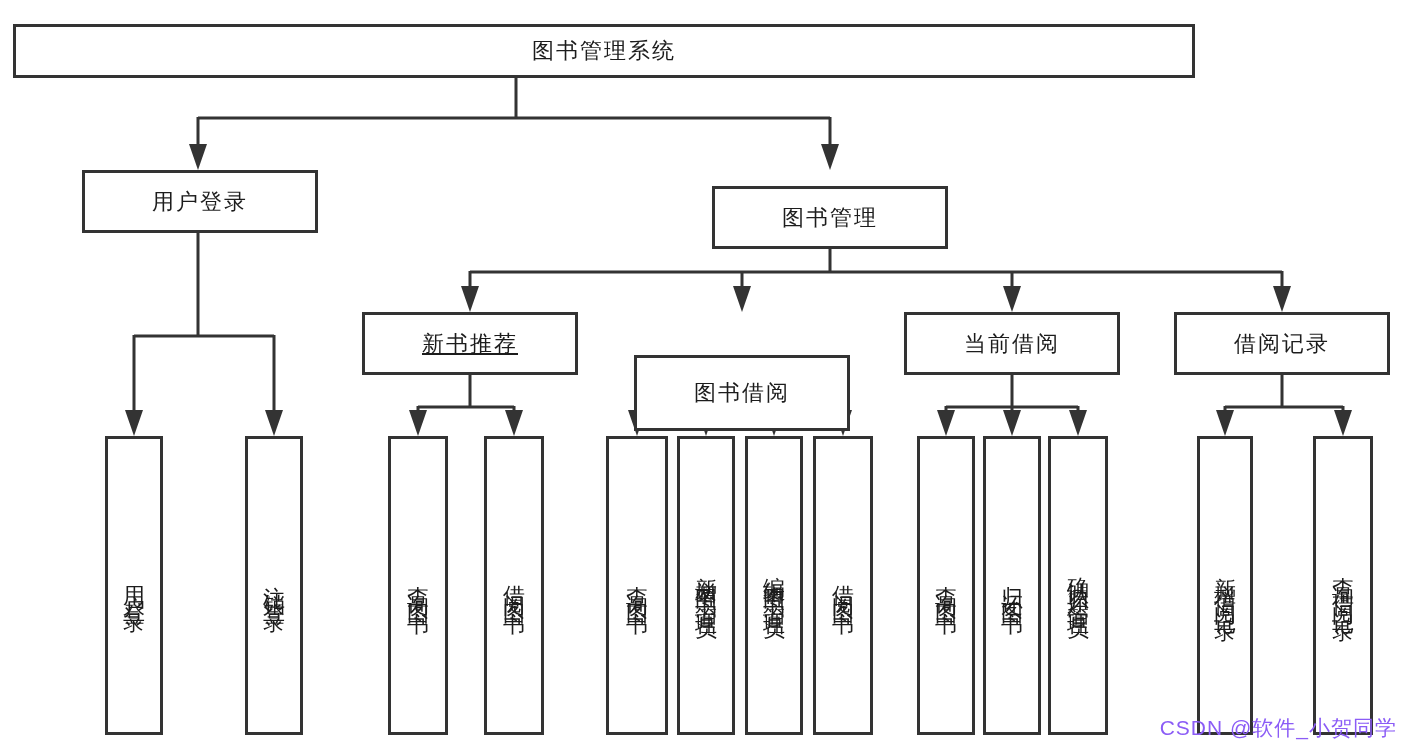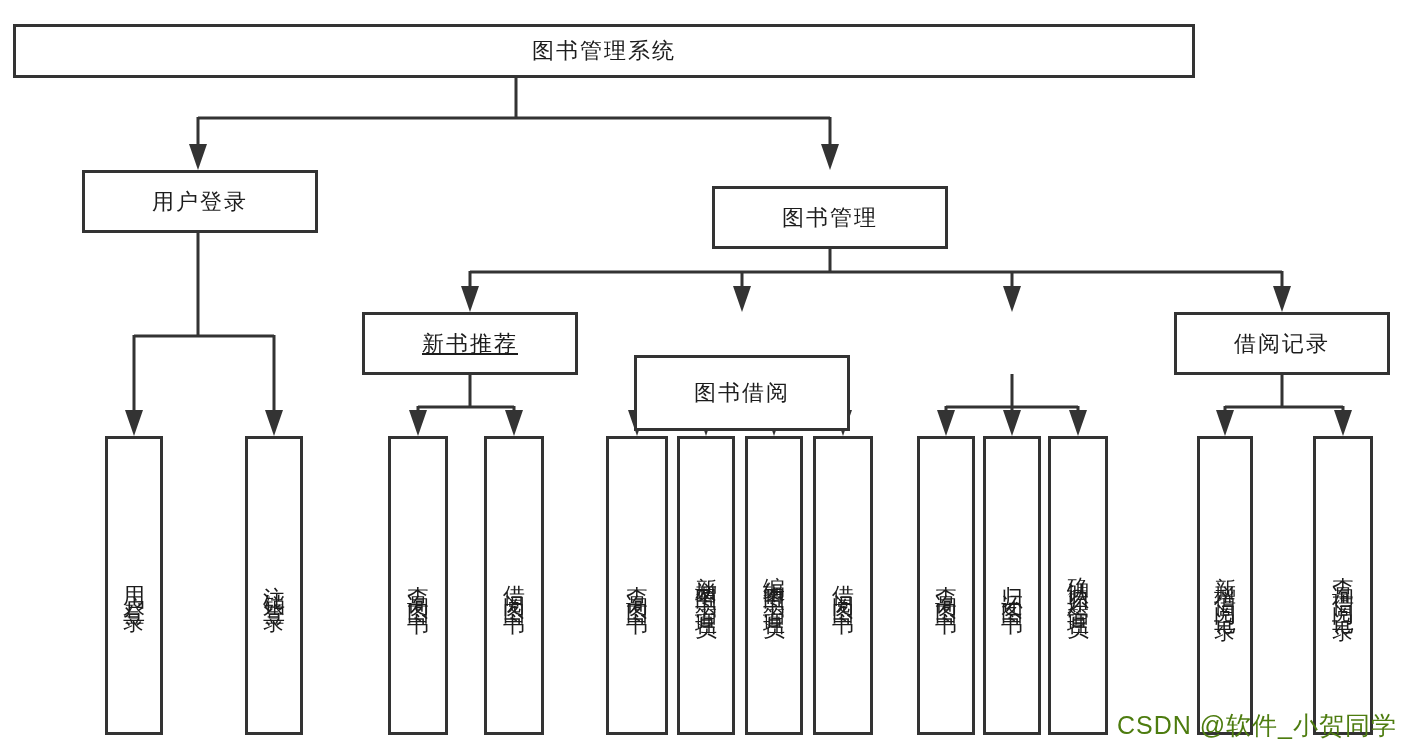--- a/index.html
+++ b/index.html
@@ -36,22 +36,22 @@
     writing-mode: vertical-rl;
     text-orientation: mixed;
     font-size: 22px;
     letter-spacing: 9px;
     line-height: 1;
   }
   .watermark {
     position: absolute;
     right: 8px;
     bottom: 5px;
-    font-size: 25px;
-    color: #4d7c0f;
+    font-size: 21px;
+    color: #8b5cf6;
     letter-spacing: 1px;
     z-index: 5;
     white-space: nowrap;
   }
 </style>
 </head>
 <body>
 
 <div id="canvas">
 
@@ -88,20 +88,21 @@
     </g>
   </svg>
 
   <div class="node hnode" style="left:13px; top:24px; width:1182px; height:54px;">图书管理系统</div>
 
   <div class="node hnode" style="left:82px; top:170px; width:236px; height:63px;">用户登录</div>
   <div class="node hnode" style="left:712px; top:186px; width:236px; height:63px;">图书管理</div>
 
   <div class="node hnode" style="left:362px; top:312px; width:216px; height:63px;text-decoration:underline;">新书推荐</div>
   <div class="node hnode" style="left:634px; top:312px; width:216px; height:76px;margin-top:43px;">图书借阅</div>
+  <div class="node hnode" style="left:904px; top:312px; width:216px; height:63px;">当前借阅</div>
   <div class="node hnode" style="left:1174px; top:312px; width:216px; height:63px;">借阅记录</div>
 
   <div class="node vnode" style="left:105px; top:436px; width:58px; height:299px;">用户登录</div>
   <div class="node vnode" style="left:245px; top:436px; width:58px; height:299px;">注销登录</div>
 
   <div class="node vnode" style="left:388px; top:436px; width:60px; height:299px;">查询图书</div>
   <div class="node vnode" style="left:484px; top:436px; width:60px; height:299px;">借阅图书</div>
 
   <div class="node vnode" style="left:606px; top:436px; width:62px; height:299px;">查询图书</div>
   <div class="node vnode" style="left:677px; top:436px; width:58px; height:299px; letter-spacing:6px;">新增图书（管理员）</div>

